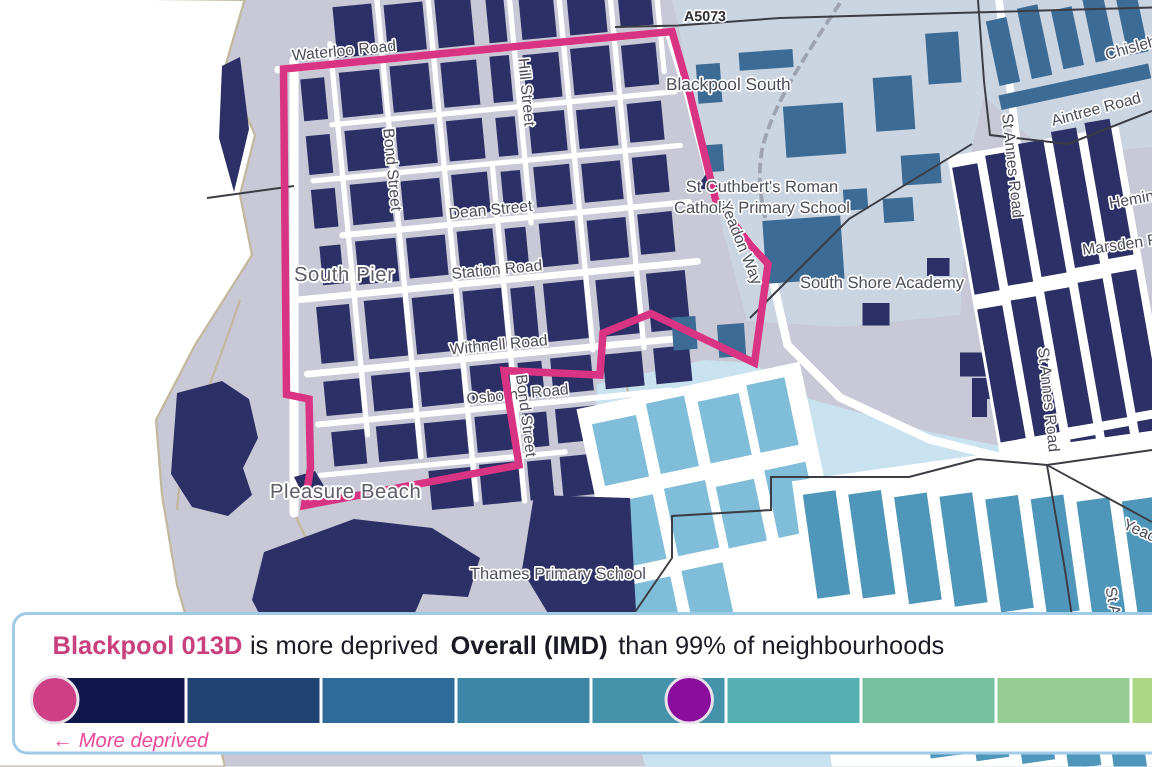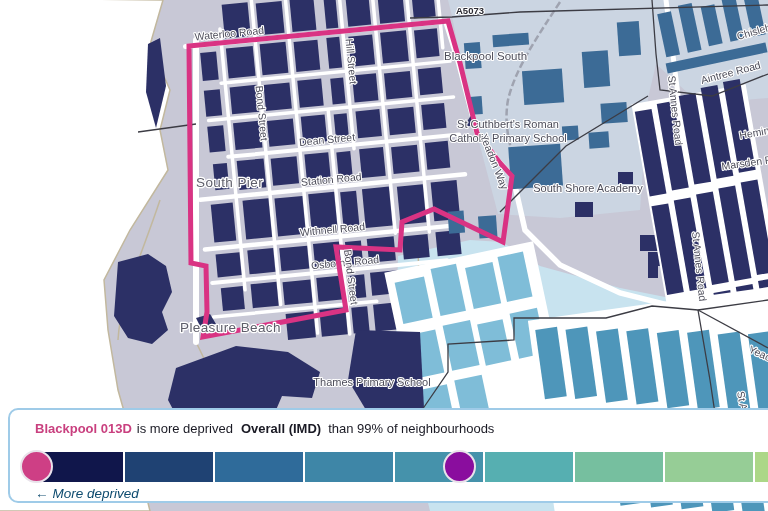--- a/index.html
+++ b/index.html
@@ -6,31 +6,31 @@
   body{width:768px;height:511px;overflow:hidden;position:relative;background:#fff;
        font-family:"Liberation Sans",sans-serif;}
   #map-wrap{position:absolute;inset:0;}
   svg text{font-family:"Liberation Sans",sans-serif;}
   .lbl{fill:#4d4d5a;font-size:10.5px;paint-order:stroke;stroke:#ffffff;stroke-width:2.2px;stroke-linejoin:round;}
   .lbl-big{fill:#5e5e6a;font-size:13.5px;letter-spacing:.4px;paint-order:stroke;stroke:#ffffff;stroke-width:2.6px;stroke-linejoin:round;}
   .lbl-dark{fill:#2b2b33;font-size:9.5px;font-weight:bold;paint-order:stroke;stroke:#ffffff;stroke-width:2.2px;stroke-linejoin:round;}
   .street{stroke:#ffffff;stroke-linecap:round;fill:none;}
   .card{position:absolute;left:8px;top:408px;width:774px;height:95px;background:#ffffff;
         border:2px solid #9fcbe8;border-radius:10px;box-sizing:border-box;}
-  .sentence{position:absolute;left:25px;top:11px;font-size:13px;color:#1a1a24;white-space:nowrap;}
+  .sentence{position:absolute;left:25px;top:11px;font-size:17px;color:#1a1a24;white-space:nowrap;}
   .sentence .name{color:#c9407f;font-weight:bold;margin-right:5px;}
   .sentence .mid{margin-right:5px;}
   .sentence .metric{font-weight:bold;margin:0 7px 0 3px;}
   .scalebar{position:absolute;left:25px;top:42px;right:0;height:30px;display:flex;gap:2px;overflow:hidden;}
   .scalebar .seg{flex:0 0 88px;height:30px;}
   .marker{position:absolute;width:33px;height:33px;border-radius:50%;top:40px;box-sizing:border-box;
           border:2px solid #e9e2ea;}
   .marker.area{left:10px;background:#ce3f85;}
   .marker.value{left:433px;background:#8a0d9e;}
-  .caption{position:absolute;left:25px;top:76px;font-size:13.5px;font-style:italic;color:#0c4a6e;}
+  .caption{position:absolute;left:25px;top:76px;font-size:13.5px;font-style:italic;color:#ec4899;}
   .caption .arrow{font-style:normal;margin-right:4px;}
 </style>
 </head>
 <body>
 
 <div id="map-wrap">
 <svg width="768" height="511" viewBox="0 0 768 511" xmlns="http://www.w3.org/2000/svg">
 
   <rect x="0" y="0" width="768" height="511" fill="#c8c8d6"></rect>
 

